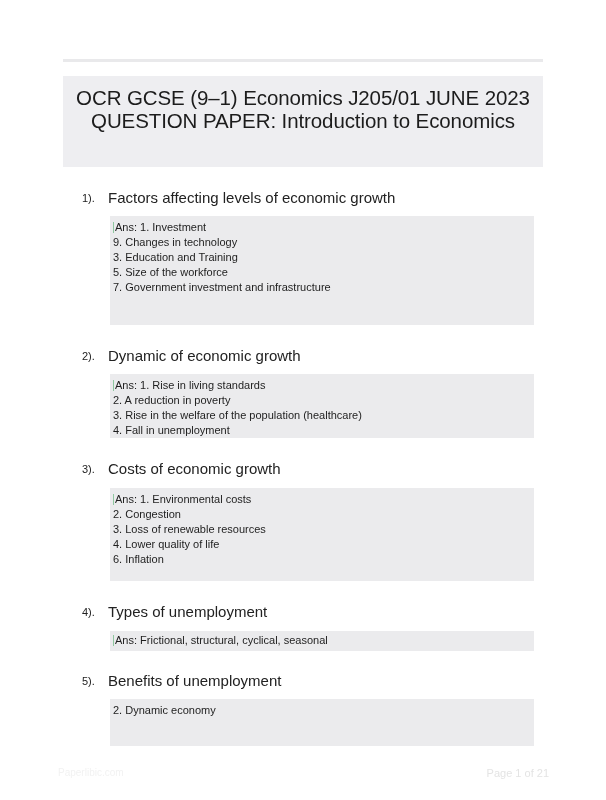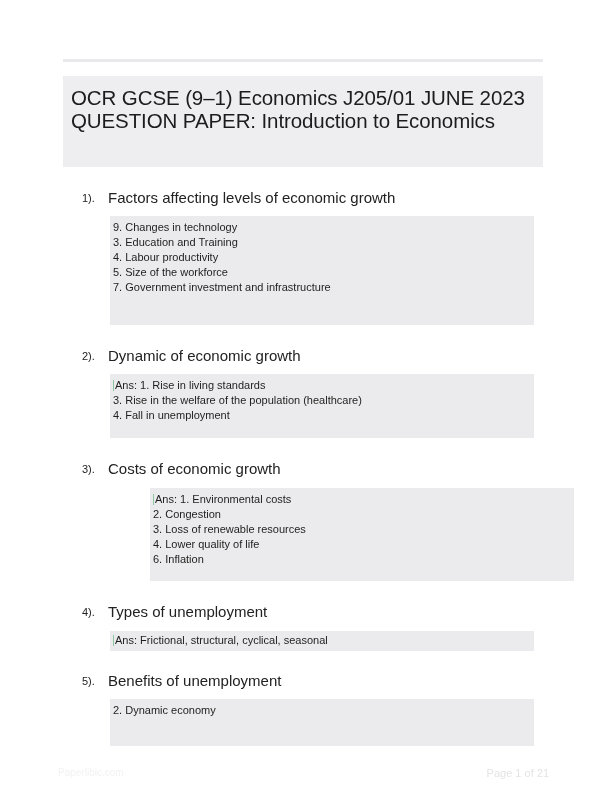--- a/index.html
+++ b/index.html
@@ -13,21 +13,21 @@
     position: absolute; left: 63px; top: 59px; width: 480px; height: 3px;
     background: #e9e9eb;
   }
   .title-box {
     position: absolute; left: 63px; top: 76px; width: 480px; height: 91px;
     background: #eeeef1;
     box-sizing: border-box; padding: 10px 8px 0 8px;
   }
   .title-box h1 {
     margin: 0; font-weight: normal; font-size: 20.5px; line-height: 23px;
-    color: #1c1c1c; letter-spacing: -0.1px;
+    color: #1c1c1c; letter-spacing: -0.1px; text-align: center;
   }
   .question { position: absolute; left: 0; width: 606px; }
   .q-num {
     position: absolute; left: 82px; top: 0; font-size: 11px; line-height: 14px; color: #222;
   }
   .q-text {
     position: absolute; left: 108px; top: 0; font-size: 15px; line-height: 14px; color: #222;
   }
   .ans-box {
     position: absolute; left: 110px; width: 424px;
@@ -56,42 +56,43 @@
 
 <div class="title-box">
   <h1>OCR GCSE (9–1) Economics J205/01 JUNE 2023 QUESTION PAPER: Introduction to Economics</h1>
 </div>
 
 <div class="question" style="top:191px;">
   <span class="q-num">1).</span>
   <span class="q-text">Factors affecting levels of economic growth</span>
 </div>
 <div class="ans-box" style="top:216px; height:109px;">
+  <div class="ans-line first">Ans: 1. Investment</div>
   <div class="ans-line">9. Changes in technology</div>
   <div class="ans-line">3. Education and Training</div>
-  <div class="ans-line">4. Labour productivity</div>
   <div class="ans-line">5. Size of the workforce</div>
   <div class="ans-line">7. Government investment and infrastructure</div>
 </div>
 
 <div class="question" style="top:349px;">
   <span class="q-num">2).</span>
   <span class="q-text">Dynamic of economic growth</span>
 </div>
 <div class="ans-box" style="top:374px; height:64px;">
   <div class="ans-line first">Ans: 1. Rise in living standards</div>
+  <div class="ans-line">2. A reduction in poverty</div>
   <div class="ans-line">3. Rise in the welfare of the population (healthcare)</div>
   <div class="ans-line">4. Fall in unemployment</div>
 </div>
 
 <div class="question" style="top:462px;">
   <span class="q-num">3).</span>
   <span class="q-text">Costs of economic growth</span>
 </div>
-<div class="ans-box" style="top:488px; height:93px;margin-left:40px;">
+<div class="ans-box" style="top:488px; height:93px;">
   <div class="ans-line first">Ans: 1. Environmental costs</div>
   <div class="ans-line">2. Congestion</div>
   <div class="ans-line">3. Loss of renewable resources</div>
   <div class="ans-line">4. Lower quality of life</div>
   <div class="ans-line">6. Inflation</div>
 </div>
 
 <div class="question" style="top:605px;">
   <span class="q-num">4).</span>
   <span class="q-text">Types of unemployment</span>

